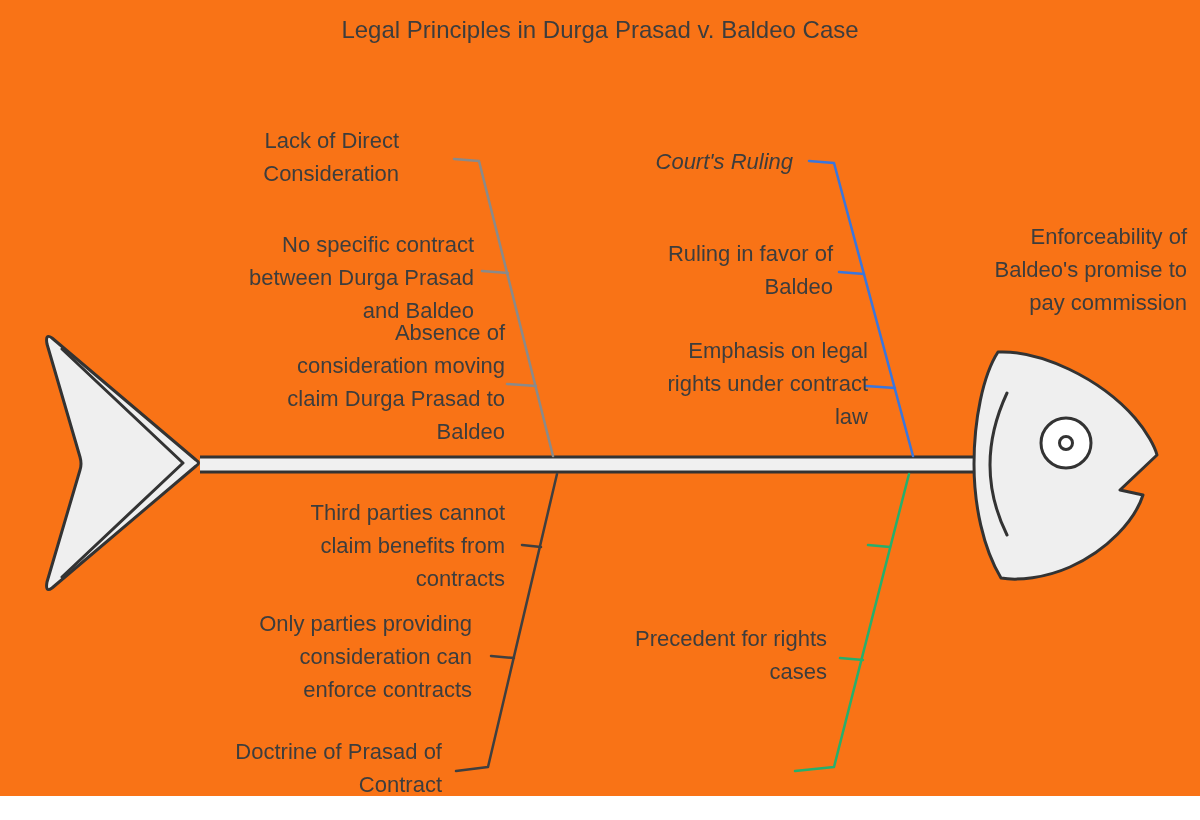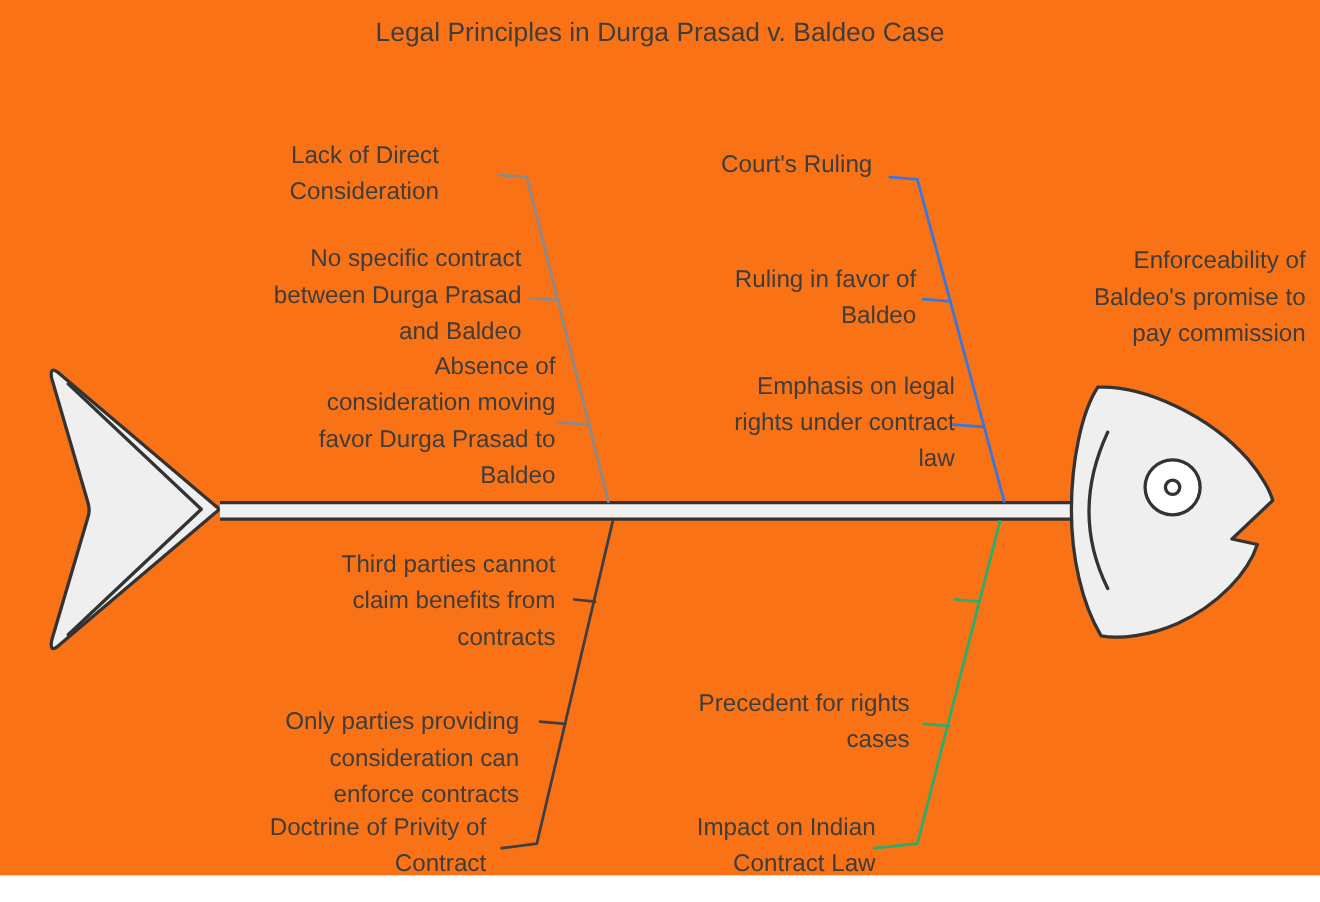--- a/index.html
+++ b/index.html
@@ -26,27 +26,27 @@
     line-height: 33px;
     white-space: pre-line;
     text-align: right;
     color: #3d3d3d;
   }
   .lbl.effect {
     text-align: right;
   }
   
   .l-cat1 { top:124px; right:801px; }
-  .l-sub1 { top:218px; right:726px; }
+  .l-sub1 { top:228px; right:726px; }
   .l-sub2 { top:316px; right:695px; }
   .l-sub3 { top:496px; right:695px; }
-  .l-sub4 { top:607px; right:728px;margin-top:32px; }
+  .l-sub4 { top:607px; right:728px; }
   .l-cat3 { top:735px; right:758px; }
   
-  .l-cat2 { top:132px; right:407px; }
+  .l-cat2 { top:145px; right:407px;font-style:italic; }
   .l-sub5 { top:237px; right:367px; }
   .l-sub6 { top:334px; right:332px; }
   .l-sub7 { top:510px; right:339px; }
   .l-sub8 { top:622px; right:373px; }
   .l-cat4 { top:735px; right:404px; }
   .l-effect { top:220px; left:935px; width:252px; }
 </style>
 </head>
 <body>
 
@@ -99,41 +99,39 @@
     </g>
   </svg>
 
   <div class="lbl l-cat1">Lack of Direct
 Consideration</div>
   <div class="lbl l-sub1">No specific contract
 between Durga Prasad
 and Baldeo</div>
   <div class="lbl l-sub2">Absence of
 consideration moving
-favor Durga Prasad to
+claim Durga Prasad to
 Baldeo</div>
 
   <div class="lbl l-cat2">Court's Ruling</div>
   <div class="lbl l-sub5">Ruling in favor of
 Baldeo</div>
   <div class="lbl l-sub6">Emphasis on legal
 rights under contract
 law</div>
 
-  <div class="lbl l-cat3">Doctrine of Privity of
+  <div class="lbl l-cat3">Doctrine of Prasad of
 Contract</div>
   <div class="lbl l-sub3">Third parties cannot
 claim benefits from
 contracts</div>
   <div class="lbl l-sub4">Only parties providing
 consideration can
 enforce contracts</div>
 
-  <div class="lbl l-cat4">Impact on Indian
-Contract Law</div>
   <div class="lbl l-sub8">Precedent for rights
 cases</div>
 
   <div class="lbl effect l-effect">Enforceability of
 Baldeo's promise to
 pay commission</div>
 
 </div>
 
 </body></html>

